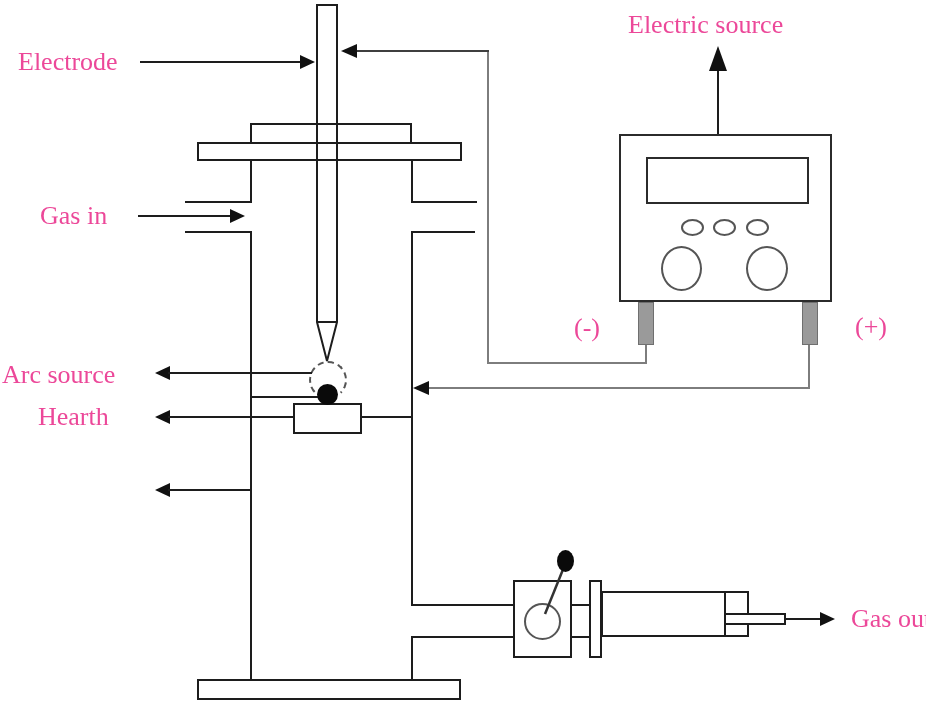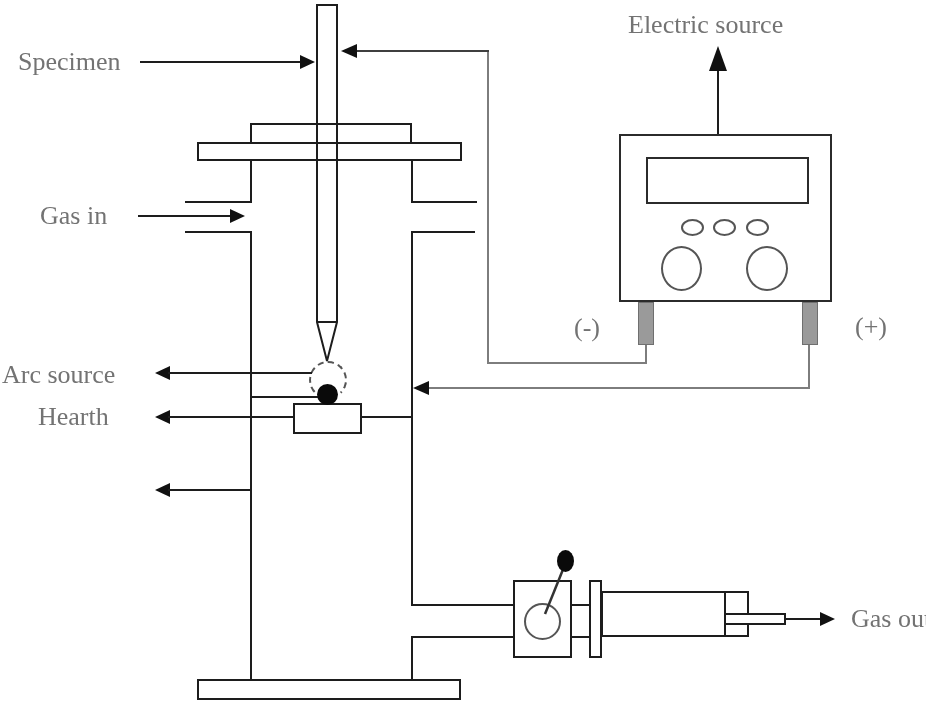--- a/index.html
+++ b/index.html
@@ -1,19 +1,19 @@
 <!DOCTYPE html>
 <html><head>
 <meta charset="utf-8">
 <style>
   html,body{margin:0;padding:0;background:#fff;}
   body{width:926px;height:715px;position:relative;overflow:hidden;
        font-family:"Liberation Serif","DejaVu Serif",serif;}
   .abs{position:absolute;}
-  .lbl{position:absolute;font-size:26px;color:#737373;line-height:1;white-space:nowrap;}
+  .lbl{position:absolute;font-size:26px;color:#ec4899;line-height:1;white-space:nowrap;}
   .ln{position:absolute;background:#1d1d1d;}
   .wire{position:absolute;background:#7d7d7d;}
   .box{position:absolute;background:#fff;border:2px solid #1d1d1d;box-sizing:border-box;}
   .gbox{position:absolute;background:#fff;border:2px solid #2b2b2b;box-sizing:border-box;}
   .tri{position:absolute;width:0;height:0;}
   .ellipse{position:absolute;border:2px solid #555;border-radius:50%;box-sizing:border-box;background:#fff;}
 </style>
 </head>
 <body>
 
@@ -43,21 +43,21 @@
 
   <div class="abs" style="left:309px;top:361px;width:38px;height:38px;border:2px dashed #555;border-radius:50%;border-bottom-color:transparent;box-sizing:border-box;"></div>
 
   <div class="abs" style="left:317px;top:384px;width:21px;height:21px;background:#0a0a0a;border-radius:50%;"></div>
 
   <div class="abs" style="left:316px;top:4px;width:22px;height:318px;border-left:2px solid #1d1d1d;border-right:2px solid #1d1d1d;border-top:2px solid #1d1d1d;box-sizing:border-box;"></div>
   <svg class="abs" style="left:316px;top:321px;" width="22" height="42" viewBox="0 0 22 42">
     <polygon points="1,1 21,1 11,40" fill="#ffffff" stroke="#1d1d1d" stroke-width="2"></polygon>
   </svg>
 
-  <span class="lbl" style="left:18px;top:49px;">Specimen</span>
+  <span class="lbl" style="left:18px;top:49px;">Electrode</span>
   <div class="ln" style="left:140px;top:61px;width:162px;height:2px;"></div>
   <div class="tri" style="left:300px;top:55px;border-top:7px solid transparent;border-bottom:7px solid transparent;border-left:15px solid #111;"></div>
 
   <span class="lbl" style="left:40px;top:203px;">Gas in</span>
   <div class="ln" style="left:138px;top:215px;width:93px;height:2px;"></div>
   <div class="tri" style="left:230px;top:209px;border-top:7px solid transparent;border-bottom:7px solid transparent;border-left:15px solid #111;"></div>
 
   <span class="lbl" style="left:2px;top:362px;">Arc source</span>
   <div class="tri" style="left:155px;top:366px;border-top:7px solid transparent;border-bottom:7px solid transparent;border-right:15px solid #111;"></div>
   <div class="ln" style="left:168px;top:372px;width:144px;height:2px;"></div>

